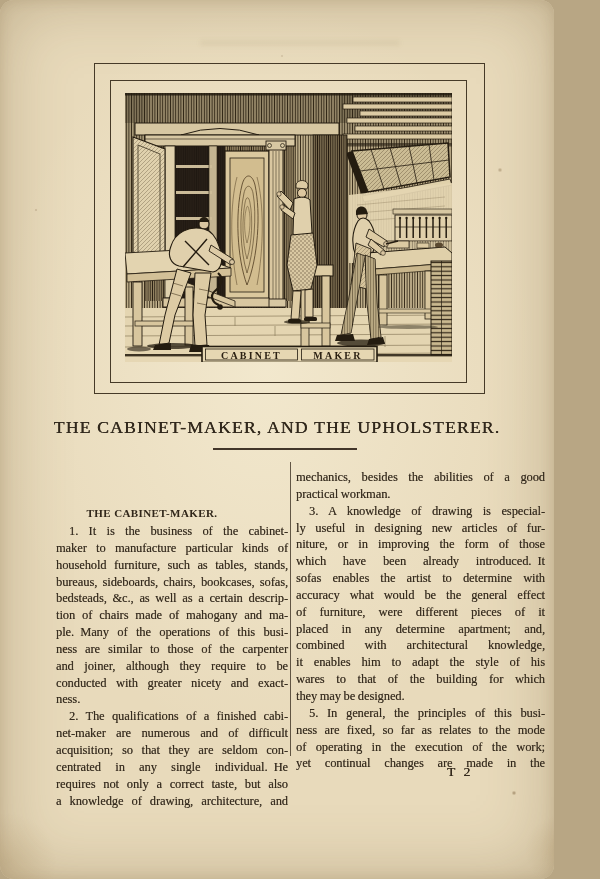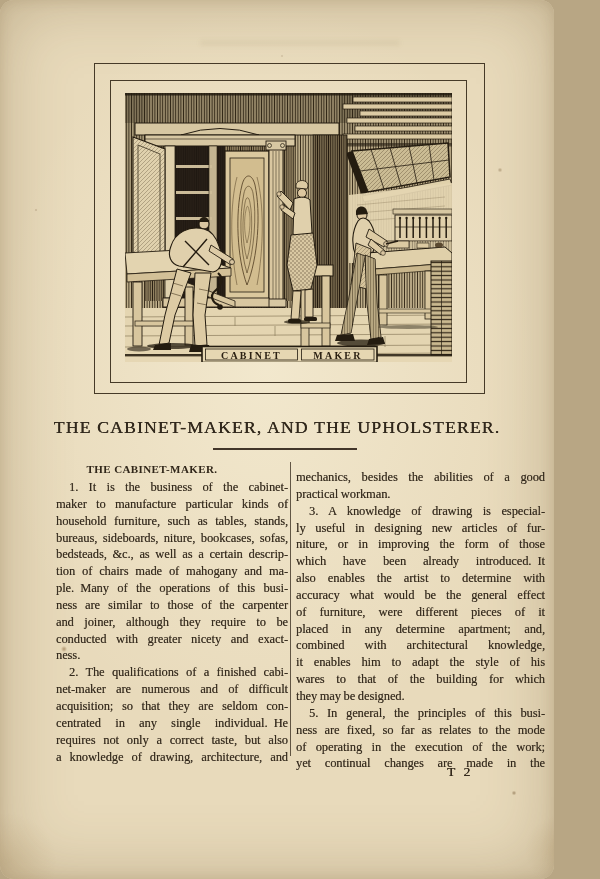--- a/index.html
+++ b/index.html
@@ -29,21 +29,21 @@
     position:absolute;left:0;right:0;top:405px;margin:12px;text-align:center;
     font-size:17.6px;font-weight:normal;letter-spacing:1.2px;color:#31281c;
     text-shadow:.35px 0 0 currentColor;
   }
   .title-rule{position:absolute;left:213px;top:448px;width:144px;height:1.8px;background:#42362a;}
   .col{position:absolute;top:461px;}
   .col-left{left:56px;width:232px;}
   .col-right{left:296px;width:249px;margin-top:8px;}
   .col-heading{
     height:18px;line-height:16px;text-align:center;transform:translateX(-20px);
-    font-size:11px;font-weight:bold;letter-spacing:.4px;color:#31271a;
+    font-size:11px;font-weight:bold;letter-spacing:.4px;color:#31271a;margin-top:44px;
   }
   .divider{position:absolute;left:290px;top:462px;width:1.2px;height:294px;background:rgba(58,46,32,.78);}
   .line{
     height:16.85px;line-height:16.85px;white-space:nowrap;
     text-align:justify;text-align-last:justify;
     font-size:12.4px;letter-spacing:-.05px;word-spacing:-.4px;color:#342a1d;
     text-shadow:.25px 0 0 rgba(52,42,29,.55);
   }
   .line.end{text-align-last:left;}
   .line.ind{padding-left:13px;}
@@ -334,21 +334,21 @@
 
   <h1 class="title">THE CABINET-MAKER, AND THE UPHOLSTERER.</h1>
   <div class="title-rule"></div>
 
   <div class="col col-left">
     <div class="col-heading">THE CABINET-MAKER.</div>
     <div id="leftLines">
         <div class="line ind">1. It is the business of the cabinet-</div>
         <div class="line">maker to manufacture particular kinds of</div>
         <div class="line">household furniture, such as tables, stands,</div>
-        <div class="line">bureaus, sideboards, niture, bookcases, sofas,</div>
+        <div class="line">bureaus, sideboards, chairs, bookcases, sofas,</div>
         <div class="line">bedsteads, &amp;c., as well as a certain descrip-</div>
         <div class="line">tion of chairs made of mahogany and ma-</div>
         <div class="line">ple. Many of the operations of this busi-</div>
         <div class="line">ness are similar to those of the carpenter</div>
         <div class="line">and joiner, although they require to be</div>
         <div class="line">conducted with greater nicety and exact-</div>
         <div class="line end">ness.</div>
         <div class="line ind">2. The qualifications of a finished cabi-</div>
         <div class="line">net-maker are numerous and of difficult</div>
         <div class="line">acquisition; so that they are seldom con-</div>
@@ -361,21 +361,21 @@
   <div class="divider"></div>
 
   <div class="col col-right">
     <div id="rightLines">
         <div class="line">mechanics, besides the abilities of a good</div>
         <div class="line end">practical workman.</div>
         <div class="line ind">3. A knowledge of drawing is especial-</div>
         <div class="line">ly useful in designing new articles of fur-</div>
         <div class="line">niture, or in improving the form of those</div>
         <div class="line">which have been already introduced. It</div>
-        <div class="line">also enables the artist to determine with</div>
+        <div class="line">sofas enables the artist to determine with</div>
         <div class="line">accuracy what would be the general effect</div>
         <div class="line">of furniture, were different pieces of it</div>
         <div class="line">placed in any determine apartment; and,</div>
         <div class="line">combined with architectural knowledge,</div>
         <div class="line">it enables him to adapt the style of his</div>
         <div class="line">wares to that of the building for which</div>
         <div class="line end">they may be designed.</div>
         <div class="line ind">5. In general, the principles of this busi-</div>
         <div class="line">ness are fixed, so far as relates to the mode</div>
         <div class="line">of operating in the execution of the work;</div>

